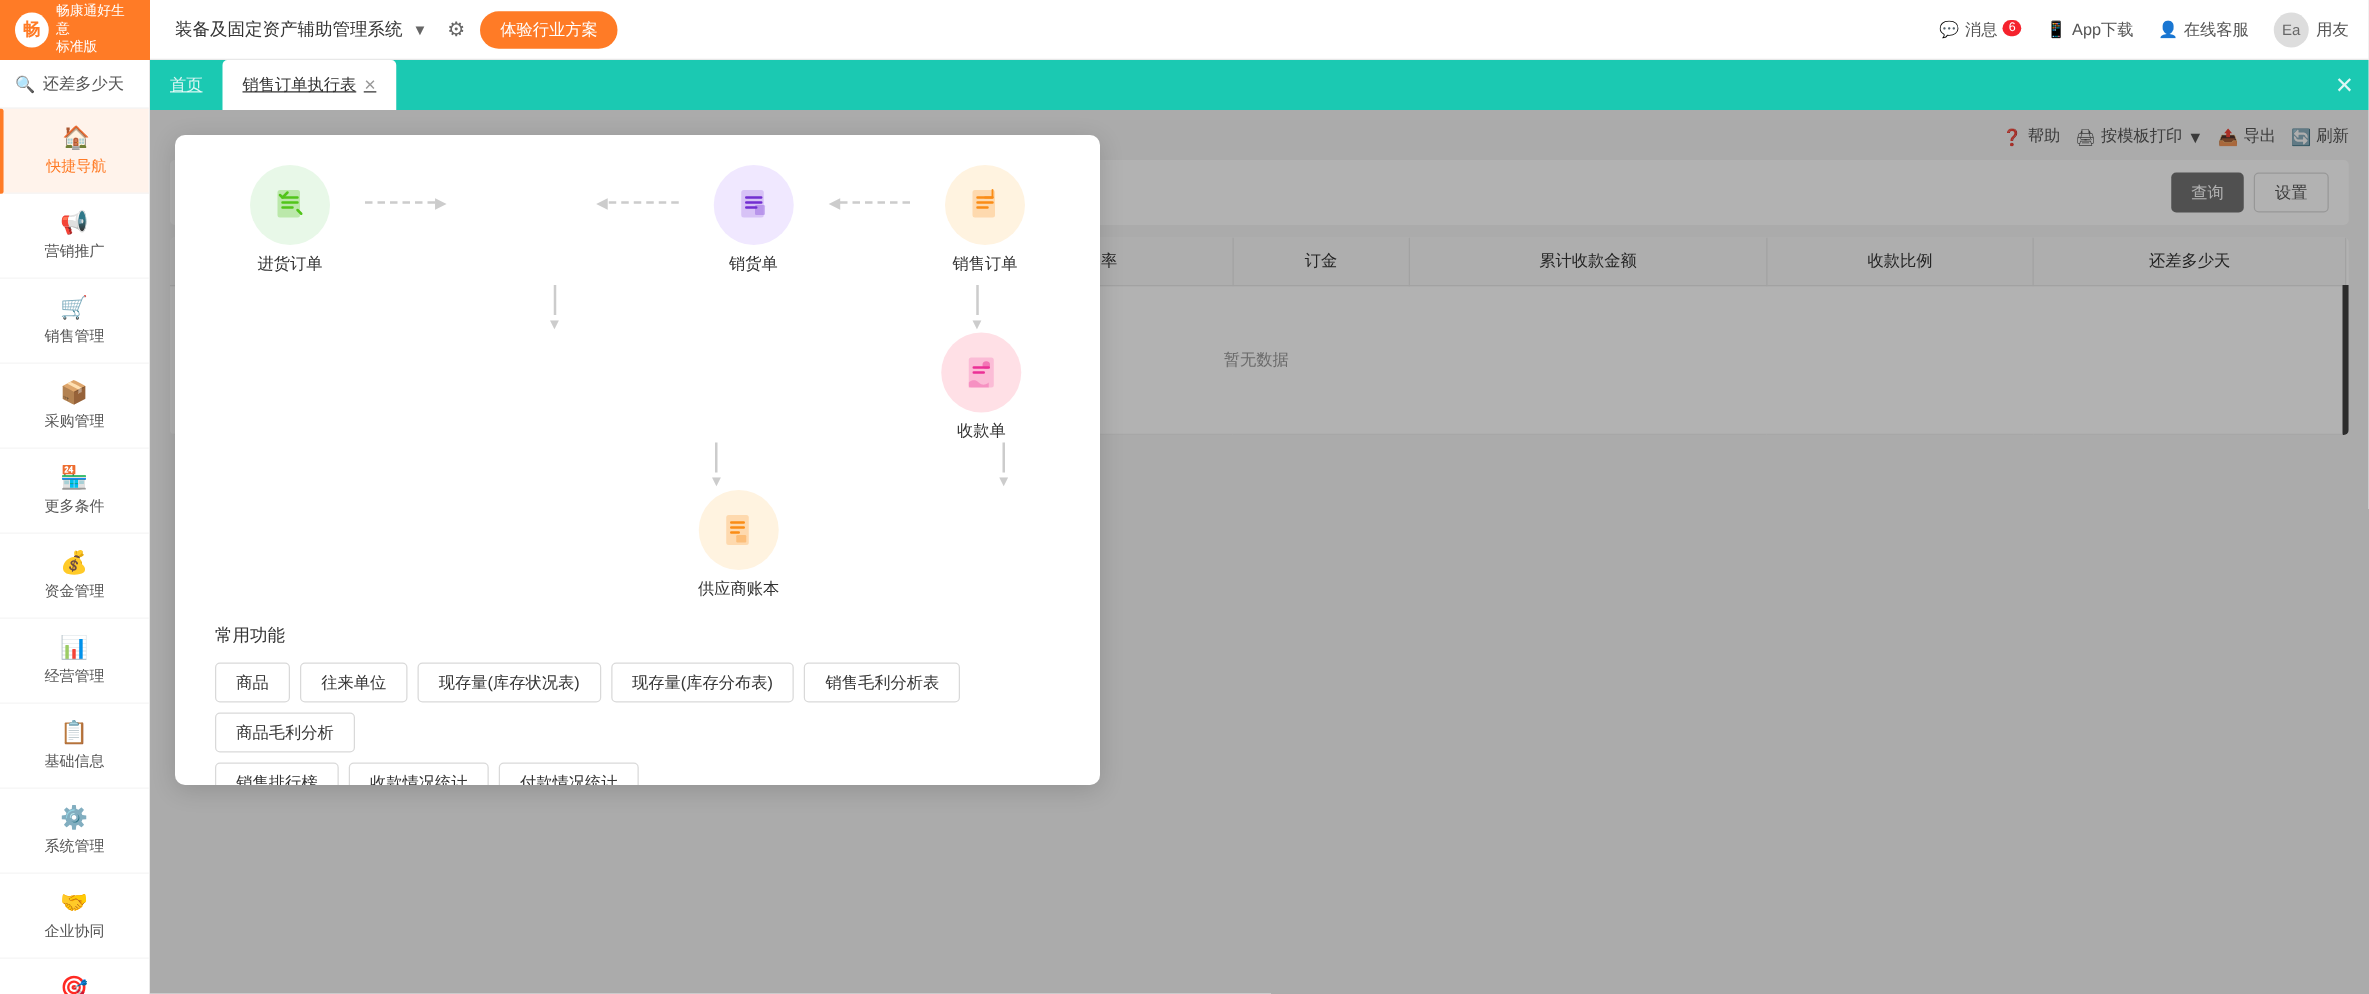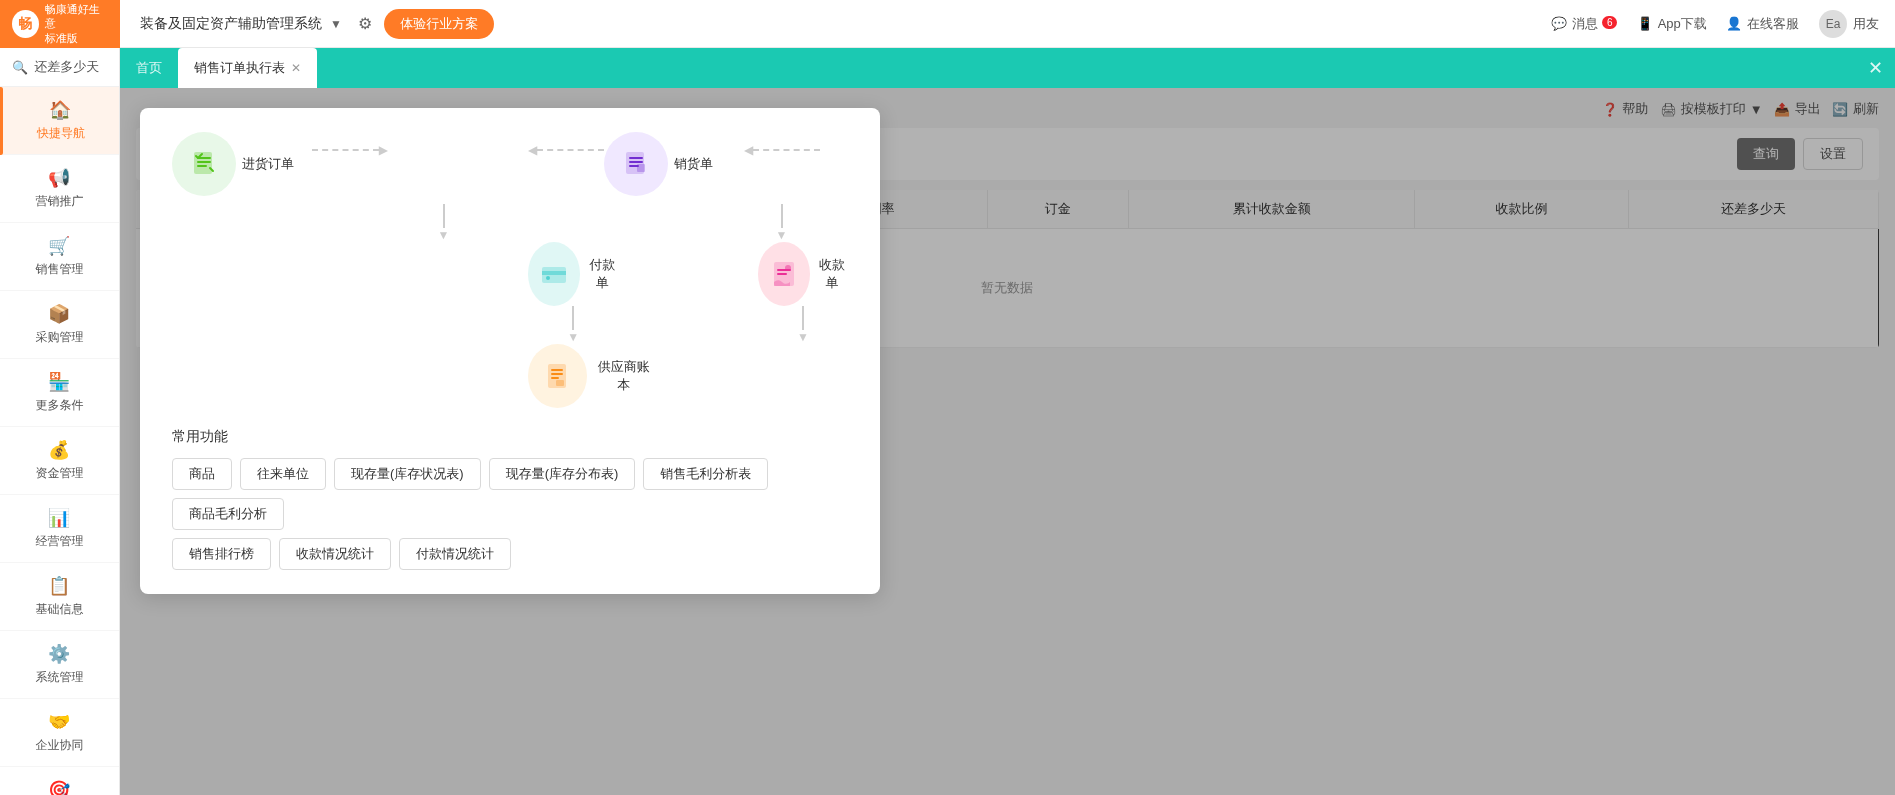--- a/index.html
+++ b/index.html
@@ -183,20 +183,21 @@
     }
     .tab-item {
       height: 40px;
       display: flex;
       align-items: center;
       padding: 0 16px;
       cursor: pointer;
       font-size: 13px;
       color: rgba(255,255,255,0.85);
       gap: 6px;
+      text-decoration: underline;
     }
     .tab-item.active {
       background: #fff;
       color: #333;
       border-radius: 4px 4px 0 0;
     }
     .tab-item .close-btn {
       font-size: 12px;
       color: #999;
       cursor: pointer;
@@ -306,21 +307,21 @@
       border-bottom: 1px solid #e8e8e8;
       border-right: 1px solid #e8e8e8;
       padding: 10px 12px;
       font-weight: 500;
       color: #333;
       font-size: 13px;
       white-space: nowrap;
     }
     .data-table td {
       border-bottom: 1px solid #f0f0f0;
-      border-right: 1px solid #404040;
+      border-right: 5px solid #404040;
       padding: 10px 12px;
       font-size: 13px;
       color: #555;
     }
     .no-data {
       text-align: center;
       padding: 40px;
       color: #999;
       font-size: 13px;
     }
@@ -400,21 +401,21 @@
       width: 100%;
       margin-bottom: 20px;
     }
     .flow-row-1 {
       display: flex;
       align-items: center;
       margin-bottom: 8px;
     }
     .flow-node {
       display: flex;
-      flex-direction: row;
+      flex-direction: column;
       align-items: center;
       width: 140px;
       gap: 6px;
     }
     .flow-connector-h {
       display: flex;
       align-items: center;
       width: 76px;
       position: relative;
       top: -14px;
@@ -643,20 +644,30 @@
                   </svg>
                 </div>
                 <span class="flow-label">销货单</span>
               </div>
 
               <div class="flow-connector-h" style="flex-direction:row-reverse;">
                 <div class="dashed-line-h"></div>
                 <span class="arrow-head" style="transform:scaleX(-1);display:inline-block;">▶</span>
               </div>
 
+              <div class="flow-node">
+                <div class="flow-circle orange">
+                  <svg width="32" height="32" viewBox="0 0 32 32" fill="none">
+                    <rect x="6" y="4" width="18" height="22" rx="2" fill="#fa8c16" opacity="0.25"></rect>
+                    <path d="M10 10h12M10 14h12M10 18h8" stroke="#fa8c16" stroke-width="2" stroke-linecap="round"></path>
+                    <path d="M22 4v6h-6" stroke="#fa8c16" stroke-width="1.5" stroke-linecap="round" stroke-linejoin="round"></path>
+                  </svg>
+                </div>
+                <span class="flow-label">销售订单</span>
+              </div>
             </div>
 
             <div style="display:flex;">
               <div style="width:140px;"></div>
               <div style="width:76px;"></div>
 
               <div style="width:140px;display:flex;flex-direction:column;align-items:center;">
                 <div style="width:2px;height:24px;background:#ccc;"></div>
                 <span style="color:#ccc;font-size:12px;">▼</span>
               </div>
@@ -664,30 +675,20 @@
               <div style="width:76px;"></div>
 
               <div style="width:140px;display:flex;flex-direction:column;align-items:center;">
                 <div style="width:2px;height:24px;background:#ccc;"></div>
                 <span style="color:#ccc;font-size:12px;">▼</span>
               </div>
             </div>
 
             <div style="display:flex;padding-left:356px;">
 
-              <div class="flow-node">
-                <div class="flow-circle teal">
-                  <svg width="32" height="32" viewBox="0 0 32 32" fill="none">
-                    <rect x="4" y="9" width="24" height="16" rx="2" fill="#13c2c2" opacity="0.25"></rect>
-                    <rect x="4" y="13" width="24" height="4" fill="#13c2c2" opacity="0.4"></rect>
-                    <circle cx="10" cy="20" r="2" fill="#13c2c2" opacity="0.6"></circle>
-                  </svg>
-                </div>
-                <span class="flow-label">付款单</span>
-              </div>
               <div style="width:216px;"></div>
 
               <div class="flow-node">
                 <div class="flow-circle pink">
                   <svg width="32" height="32" viewBox="0 0 32 32" fill="none">
                     <rect x="6" y="4" width="20" height="24" rx="2" fill="#eb2f96" opacity="0.2"></rect>
                     <path d="M6 24c0 0 4-4 8 0s8 0 8 0v4H6v-4z" fill="#eb2f96" opacity="0.3"></path>
                     <path d="M10 12h12M10 16h8" stroke="#eb2f96" stroke-width="2" stroke-linecap="round"></path>
                     <circle cx="20" cy="10" r="3" fill="#eb2f96" opacity="0.5"></circle>
                   </svg>

